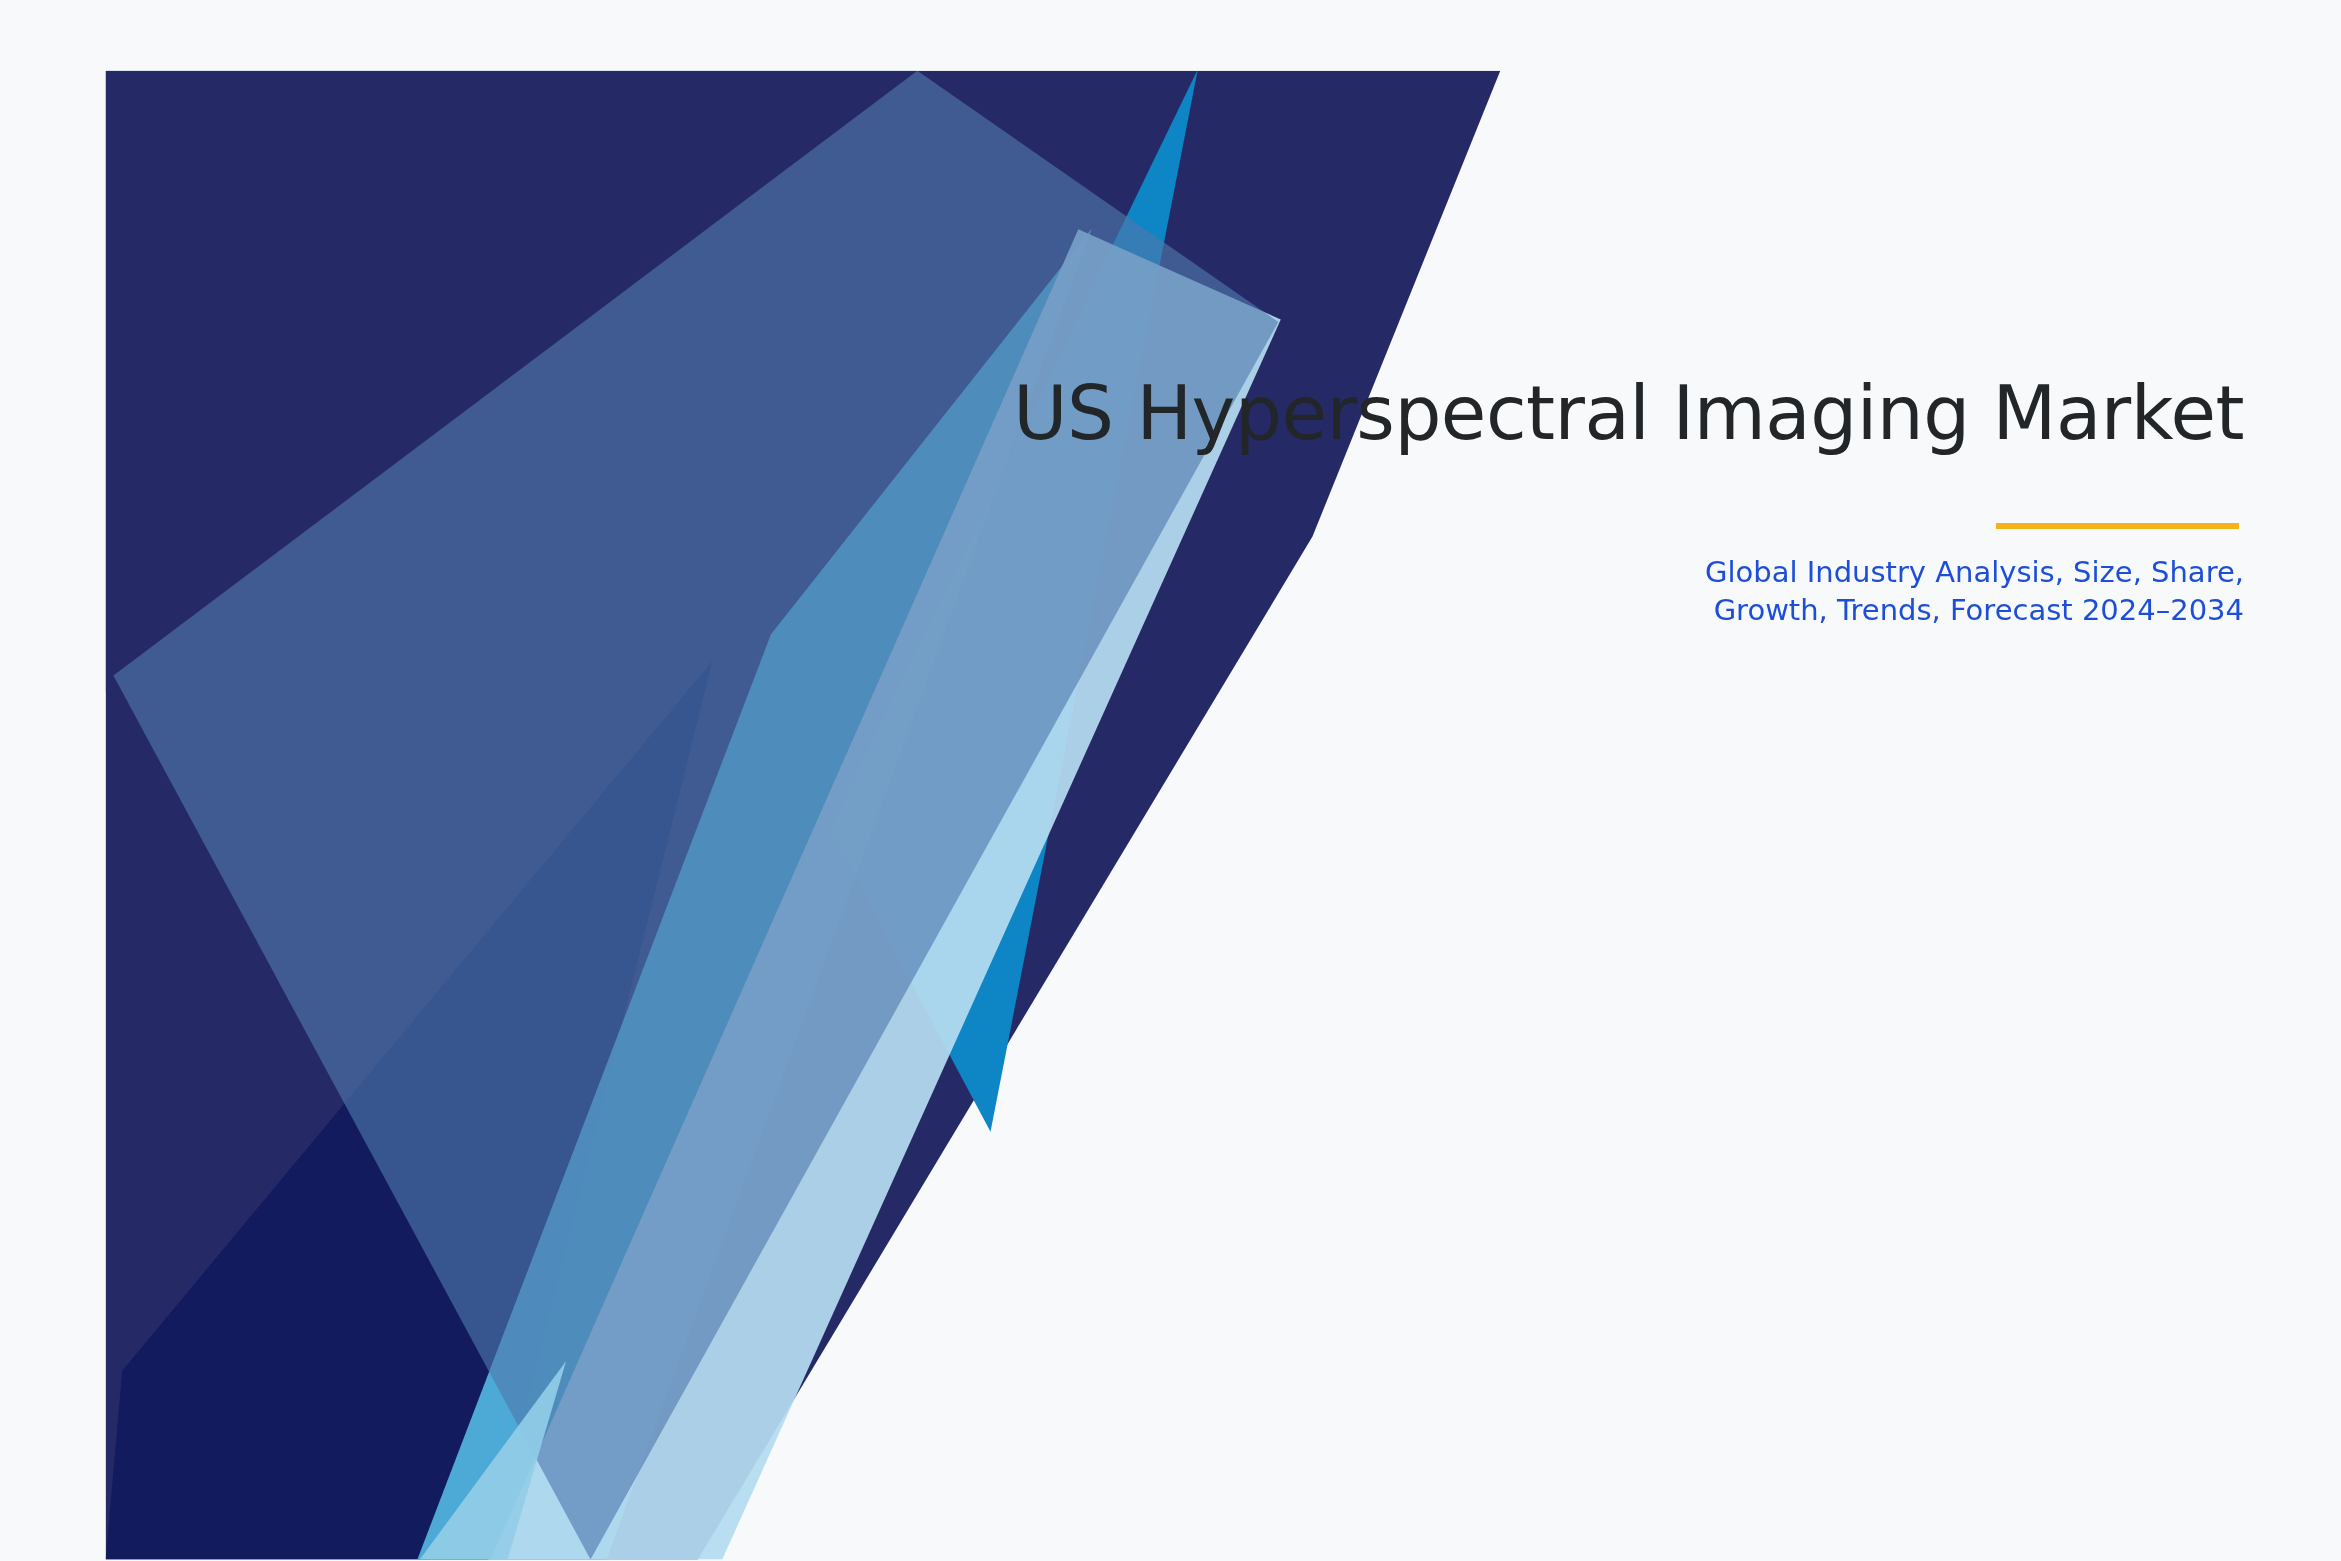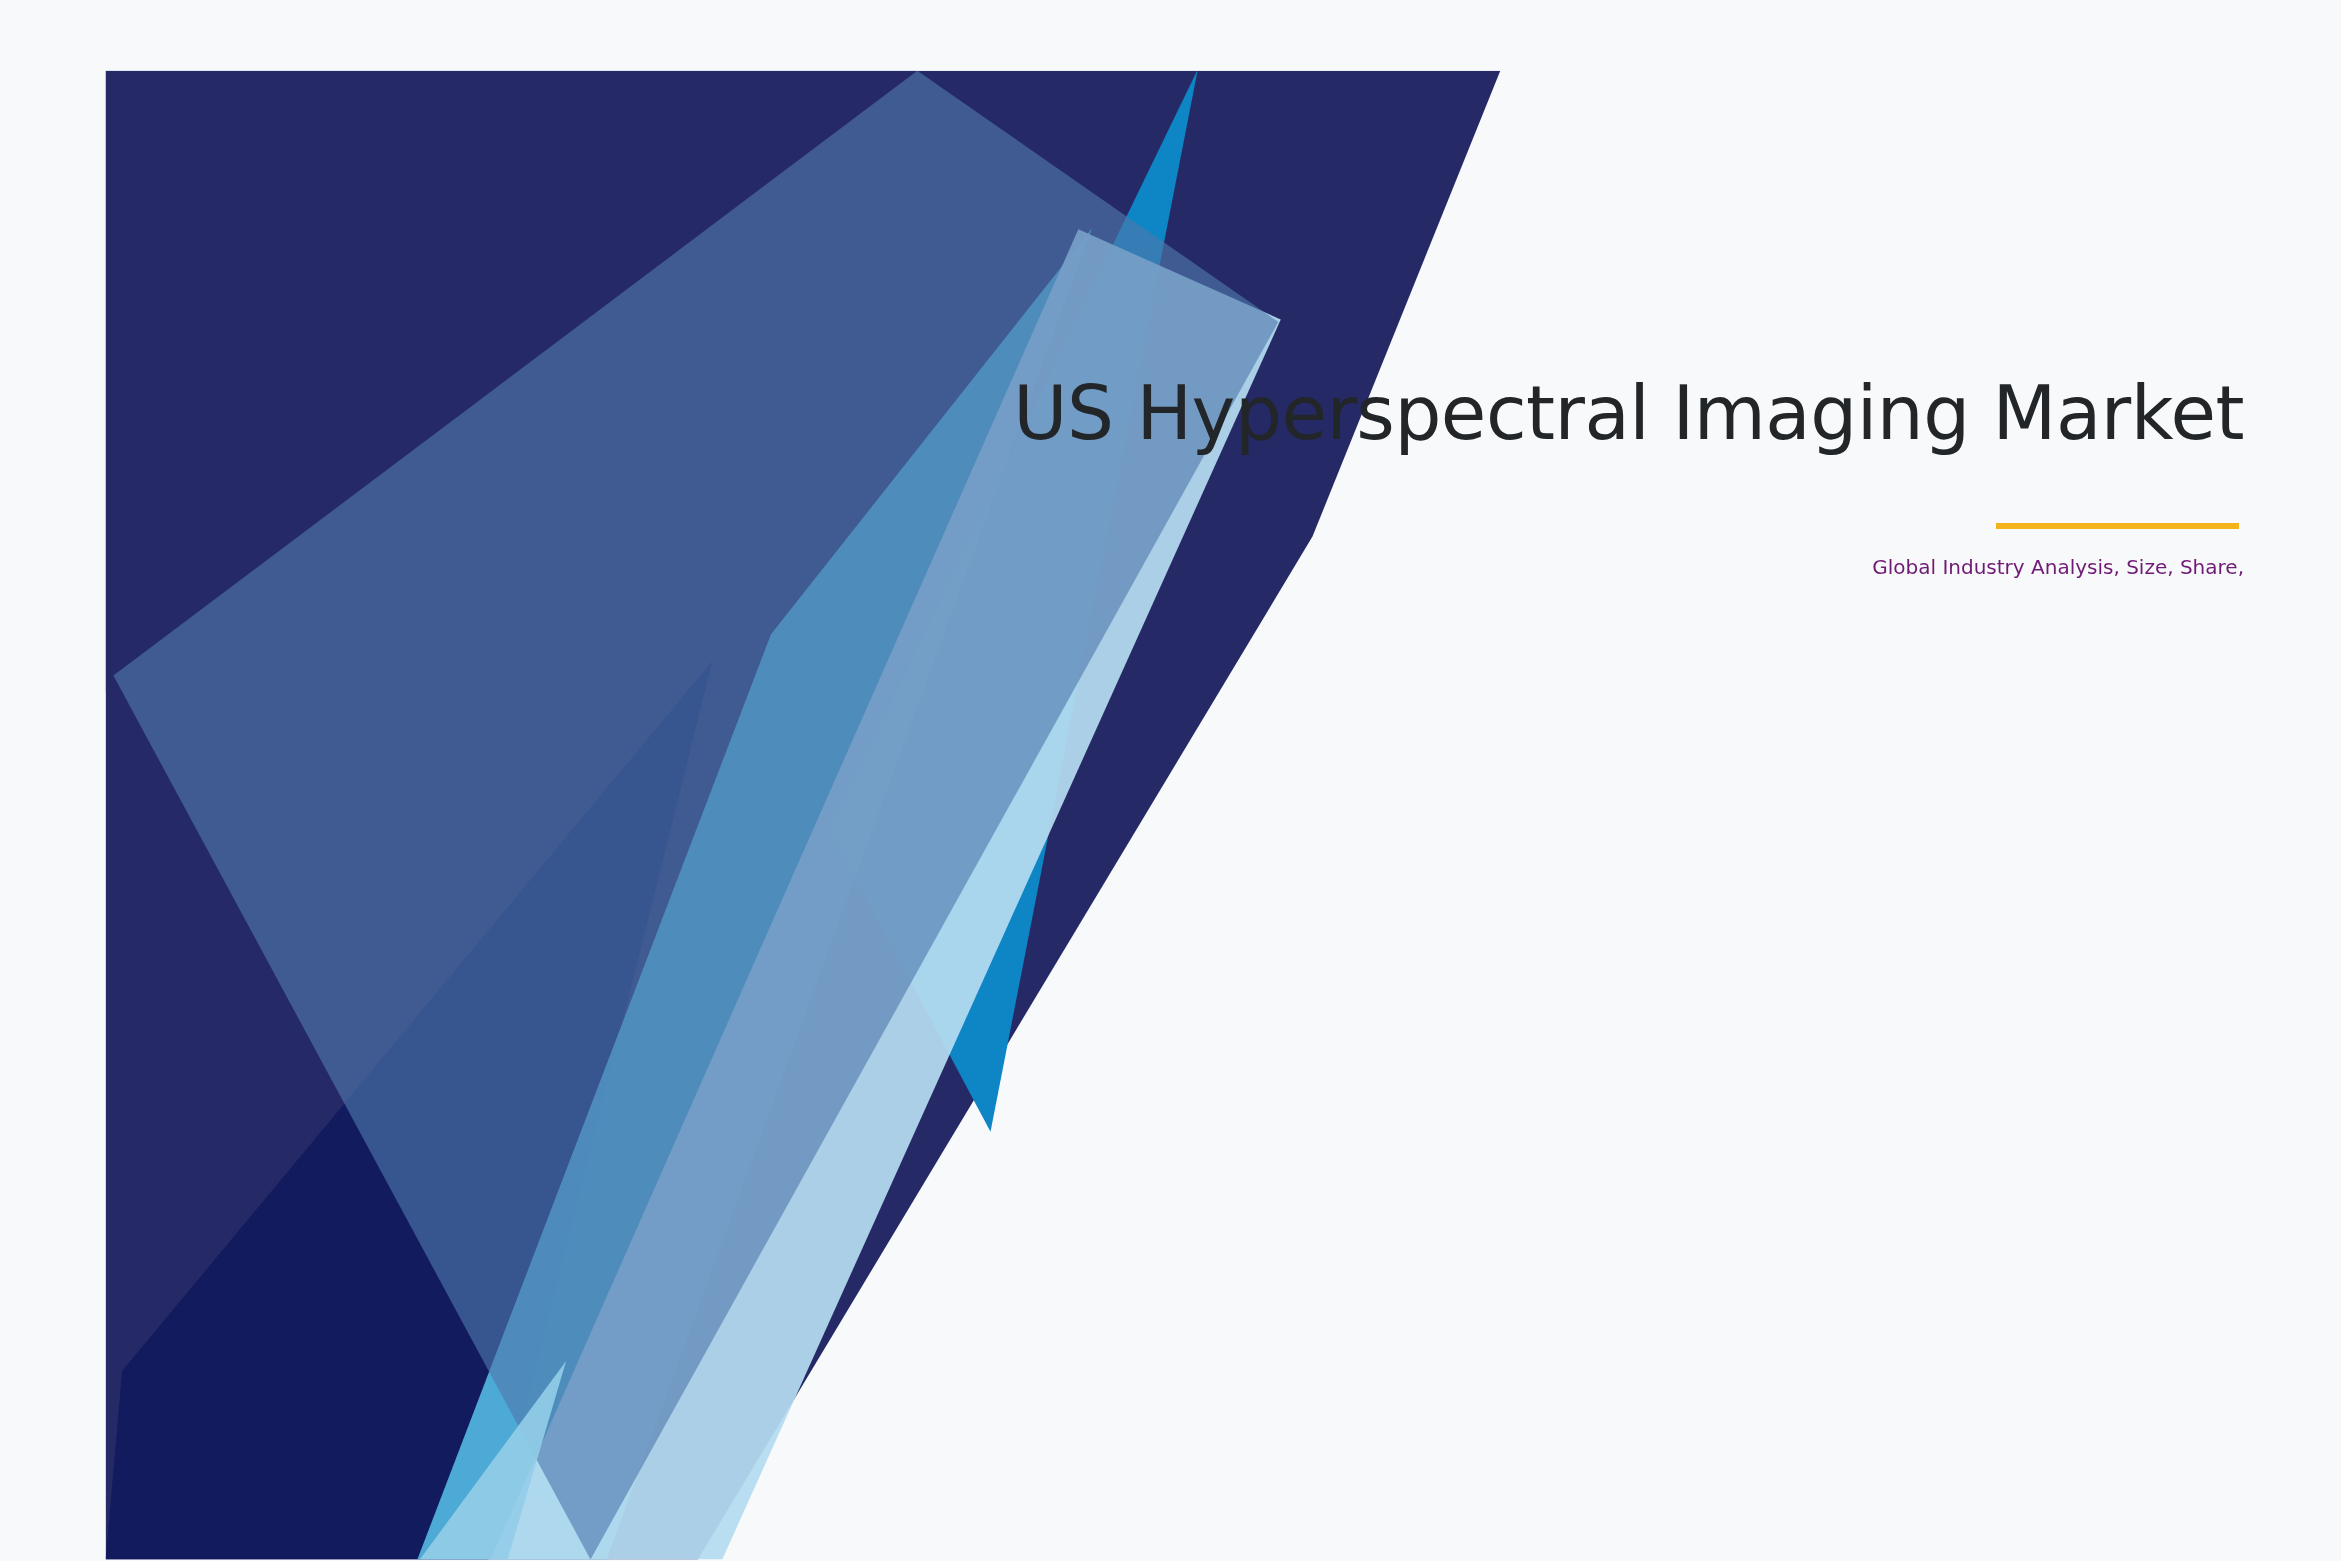--- a/index.html
+++ b/index.html
@@ -60,23 +60,23 @@
     width: 243px;
     height: 6.3px;
     background: #F5B31B;
     z-index: 2;
   }
 
   #page-subtitle {
     margin: 97px 0 0 0;
     font-family: "DejaVu Sans", sans-serif;
     font-weight: 400;
-    font-size: 20px;
+    font-size: 29px;
     line-height: 1.30;
-    color: #701a75;
+    color: #1d4ed8;
     letter-spacing: 0px;
   }
 </style>
 </head>
 <body>
 
 <div id="cover">
 
   <svg id="artwork" viewBox="0 0 4800 3200" width="2342" height="1561" xmlns="http://www.w3.org/2000/svg">
 
@@ -110,18 +110,19 @@
   <div id="title-accent-underline"></div>
 
   <div id="text-block">
 
     <h1 id="page-title">
       <span>US Hyperspectral Imaging Market</span><br>
     </h1>
 
     <p id="page-subtitle">
       <span>Global Industry Analysis, Size, Share,</span><br>
+      <span>Growth, Trends, Forecast 2024–2034</span>
     </p>
 
   </div>
 
 </div>
 
 
 </body></html>

